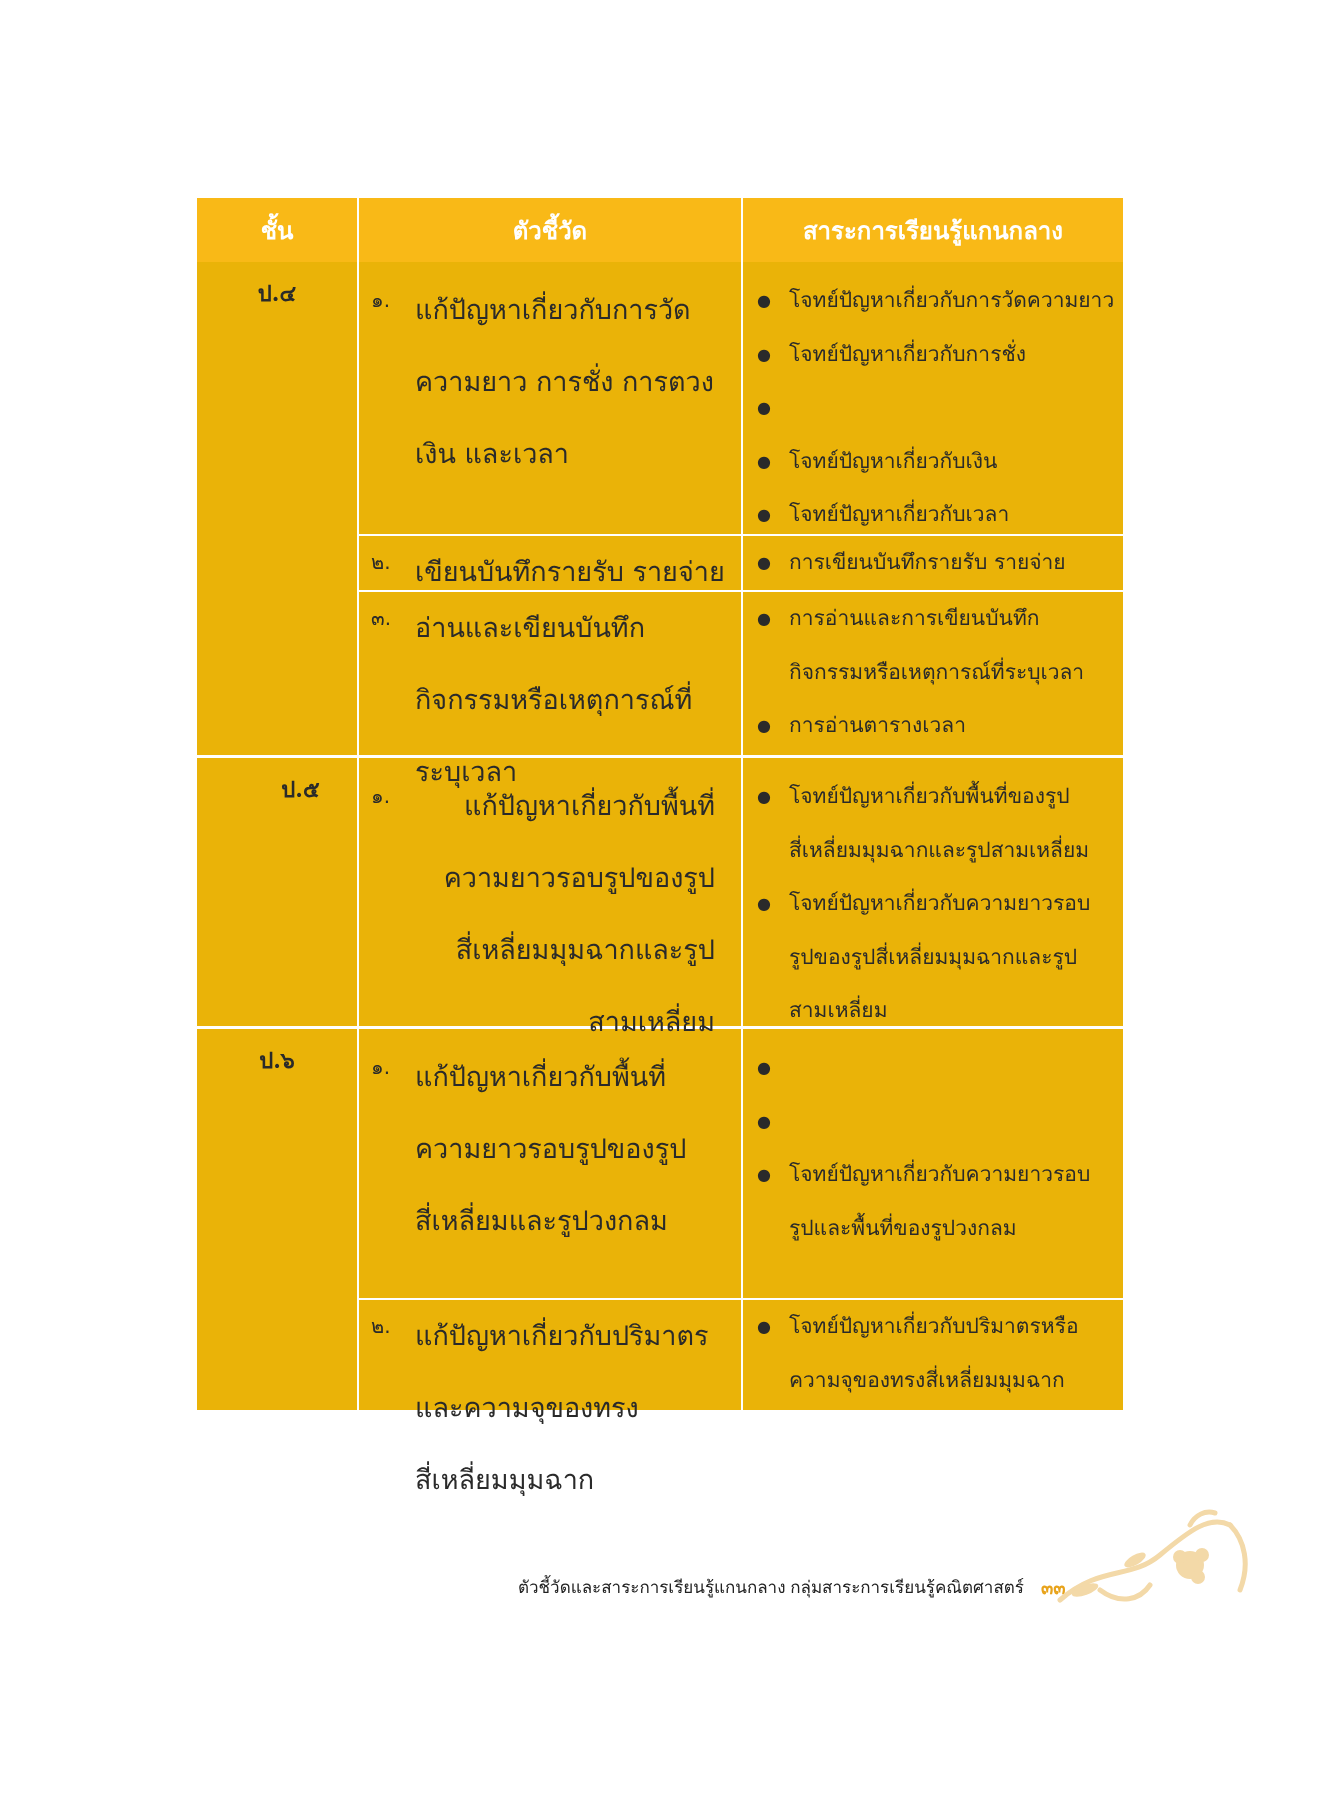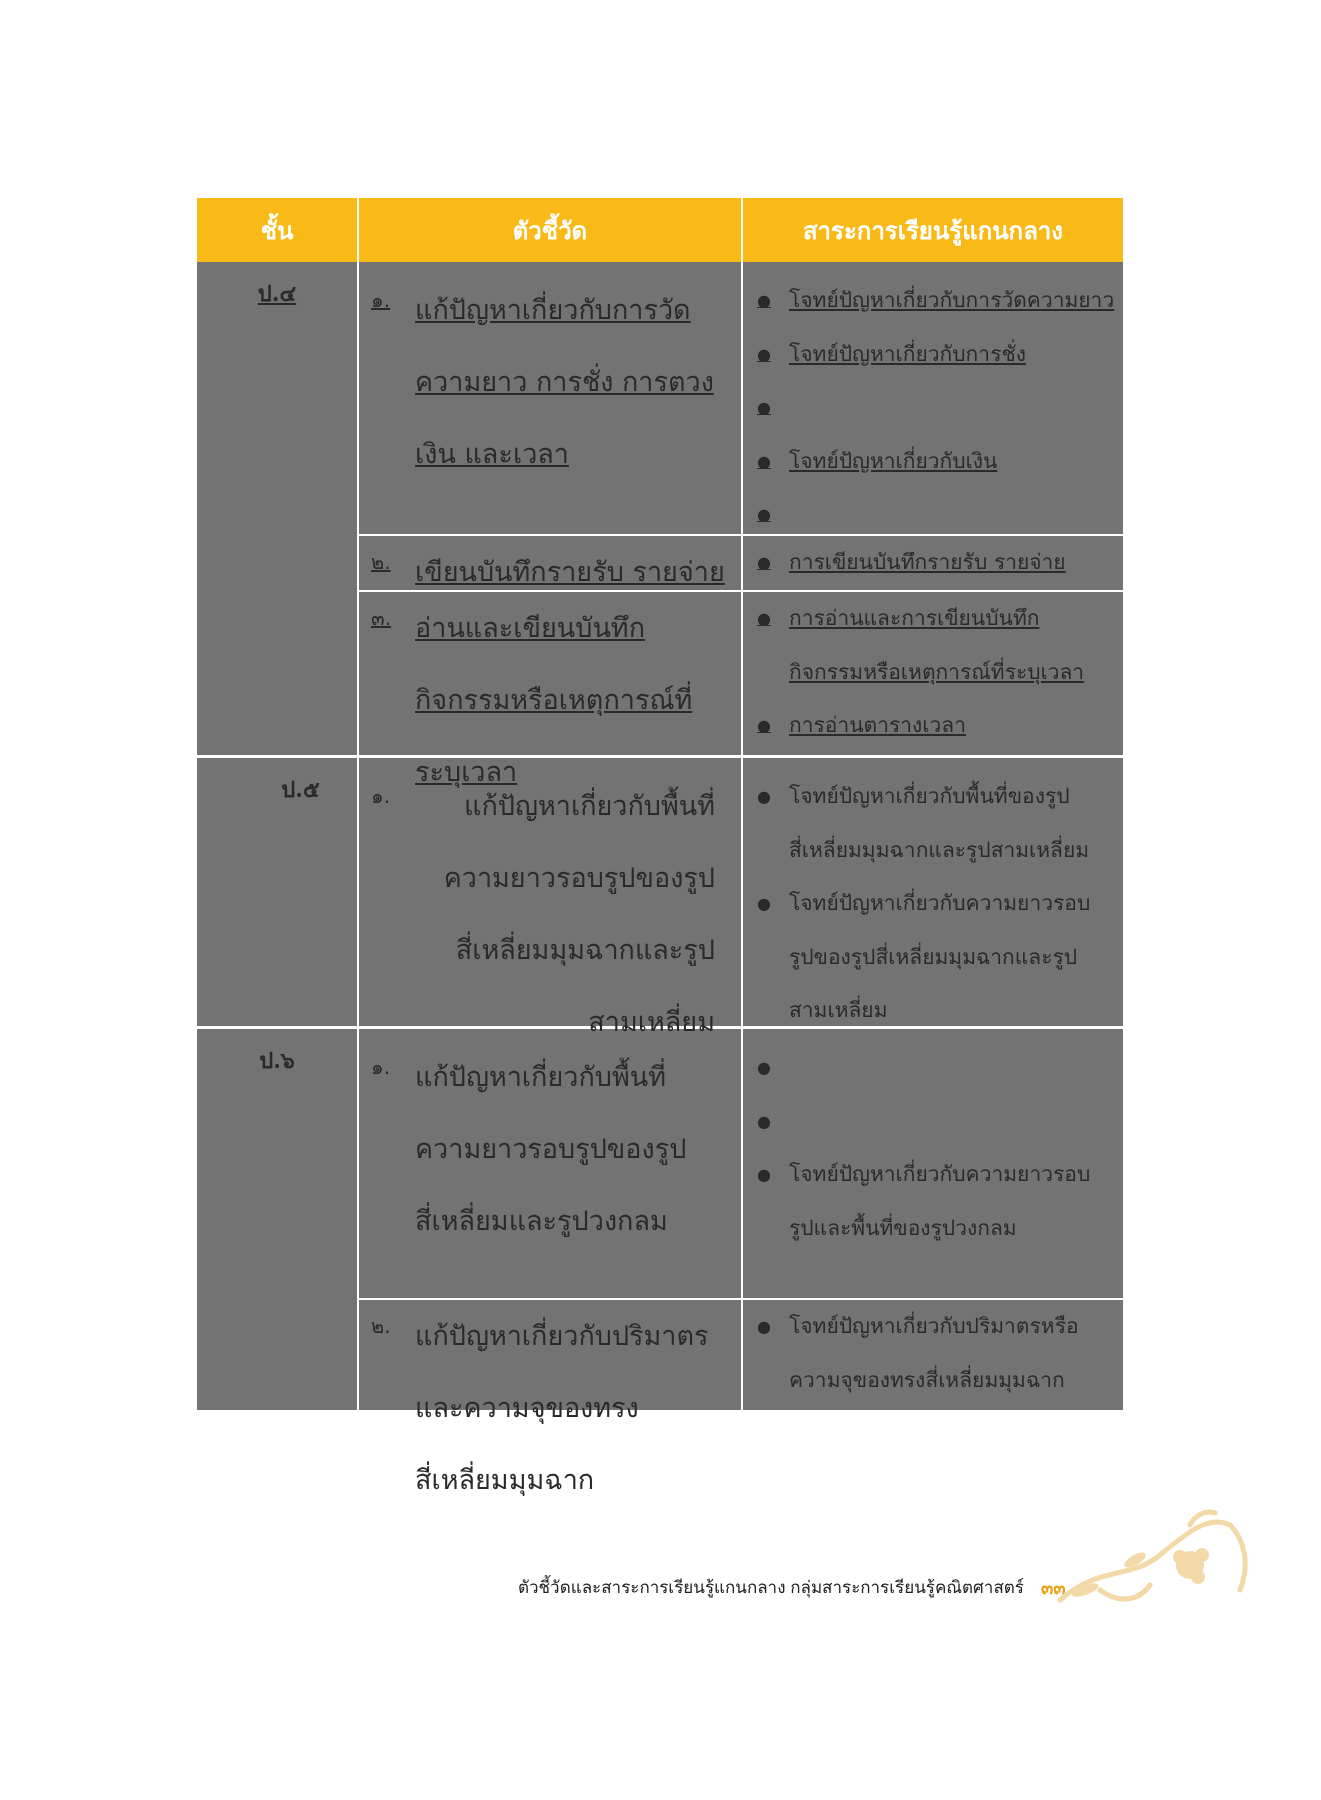--- a/index.html
+++ b/index.html
@@ -3,21 +3,21 @@
 <meta charset="utf-8">
 <style>
   html, body { margin:0; padding:0; }
   body {
     width:1321px; height:1800px; background:#ffffff; position:relative; overflow:hidden;
     font-family: "DejaVu Sans", "Liberation Sans", sans-serif;
     color:#2a2a2a;
   }
   .table {
     position:absolute; left:197px; top:198px; width:926px;
-    background:#737373;
+    background:#eab308;
   }
   .hdr {
     display:flex; height:64px; background:#F9B917;
   }
   .hdr > div {
     display:flex; align-items:center; justify-content:center;
     color:#ffffff; font-size:24px; font-weight:bold;
     font-family:"DejaVu Serif", "Liberation Serif", serif;
   }
   .c1 { width:160px; }
@@ -59,21 +59,21 @@
 </head>
 <body>
 
 <div class="table">
   <div class="hdr">
     <div class="c1">ชั้น</div>
     <div class="c2">ตัวชี้วัด</div>
     <div class="c3">สาระการเรียนรู้แกนกลาง</div>
   </div>
 
-  <div class="grade-block" style="border-top:none;text-decoration:underline;">
+  <div class="grade-block" style="border-top:none;">
     <div class="grade-label">ป.๔</div>
     <div class="grade-rows">
       <div class="sub-row" style="height:272px;">
         <div class="ind">
           <span class="num">๑.</span>
           <span class="txt" style="width:300px;">แก้ปัญหาเกี่ยวกับการวัดความยาว การชั่ง การตวง เงิน และเวลา</span>
         </div>
         <div class="content">
           <div class="bullet">
               <span class="dot">●</span>
@@ -85,20 +85,21 @@
             </div>
           <div class="bullet">
               <span class="dot">●</span>
             </div>
           <div class="bullet">
               <span class="dot">●</span>
               <span class="btxt">โจทย์ปัญหาเกี่ยวกับเงิน</span>
             </div>
           <div class="bullet">
               <span class="dot">●</span>
+              <span class="btxt">โจทย์ปัญหาเกี่ยวกับเวลา</span>
             </div>
         </div>
       </div>
       <div class="sub-row" style="height:54px;">
         <div class="ind" style="padding-top:0;">
           <span class="num">๒.</span>
           <span class="txt">เขียนบันทึกรายรับ รายจ่าย</span>
         </div>
         <div class="content" style="padding-top:0;">
           <div class="bullet">

